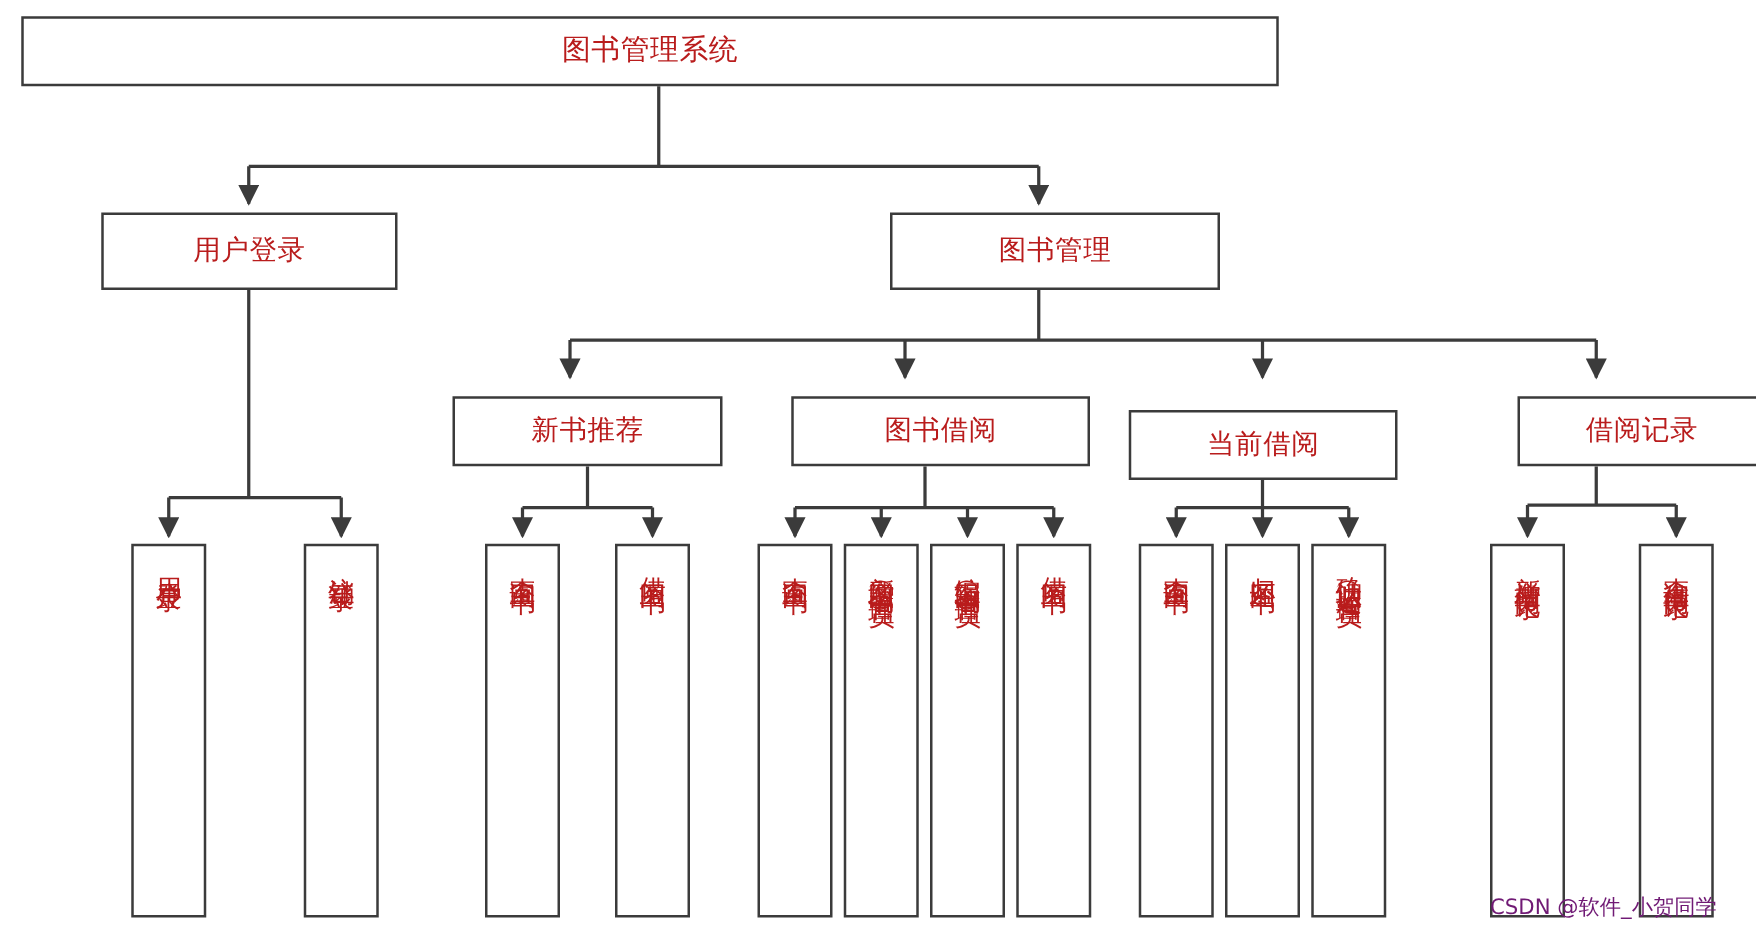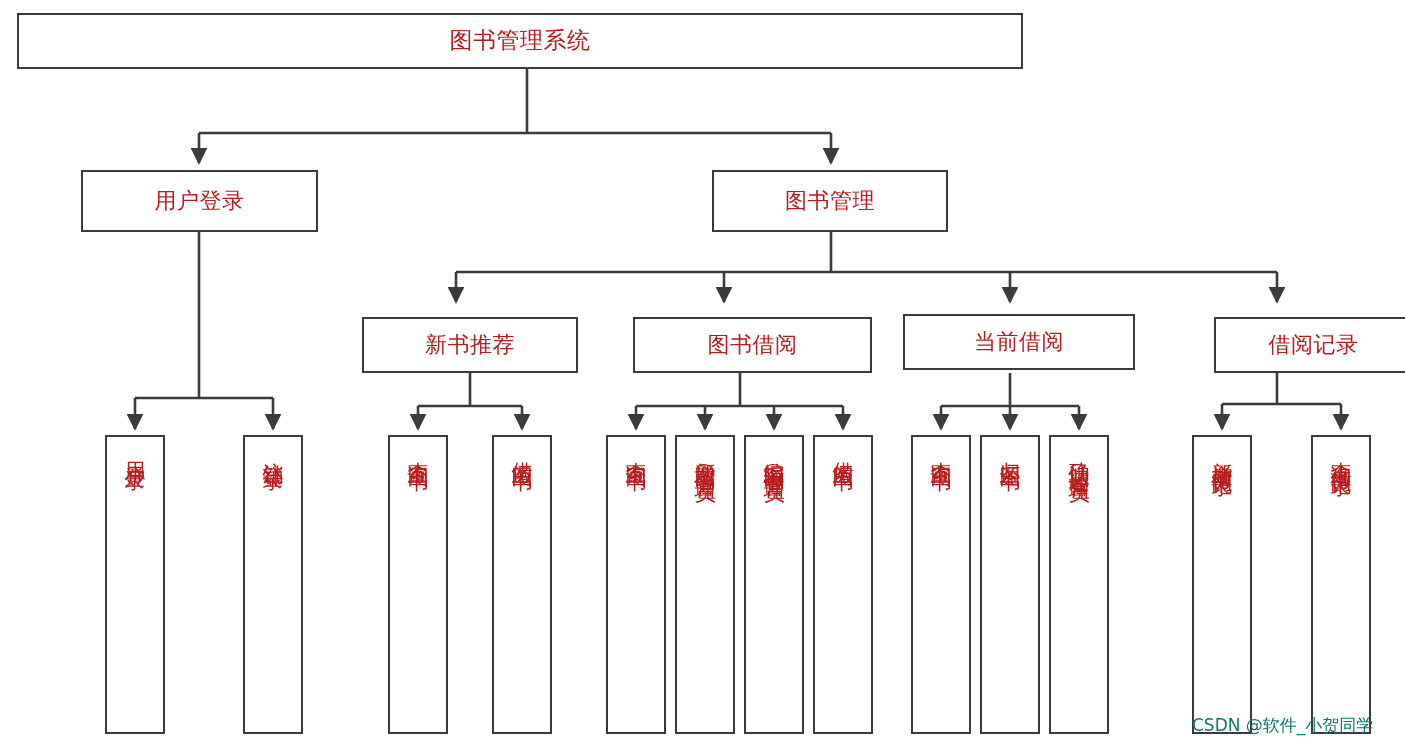--- a/index.html
+++ b/index.html
@@ -62,21 +62,21 @@
     text-orientation: upright;
     font-size: 21px;
     letter-spacing: 3px;
     line-height: 1.05;
   }
   .watermark {
     position: absolute;
     left: 1192px;
     top: 714px;
     font-size: 17px;
-    color: #0f766e;
+    color: #701a75;
     white-space: nowrap;
     z-index: 3;
     font-family: "DejaVu Sans", "Liberation Sans", sans-serif;
   }
 </style>
 </head>
 <body>
 
 <div id="diagram-root">
 
@@ -131,33 +131,33 @@
   </svg>
 
   <div class="node horiz root" style="left:17px; top:13px; width:1006px; height:56px;">
     <span class="label">图书管理系统</span>
   </div>
 
   <div class="node horiz" style="left:81px; top:170px; width:237px; height:62px;">
     <span class="label">用户登录</span>
   </div>
 
-  <div class="node horiz" style="left:712px; top:170px; width:236px; height:62px;">
+  <div class="node horiz" style="left:712px; top:170px; width:264px; height:62px;">
     <span class="label">图书管理</span>
   </div>
 
   <div class="node horiz" style="left:362px; top:317px; width:216px; height:56px;">
     <span class="label">新书推荐</span>
   </div>
 
   <div class="node horiz" style="left:633px; top:317px; width:239px; height:56px;">
     <span class="label">图书借阅</span>
   </div>
 
-  <div class="node horiz" style="left:903px; top:314px; width:232px; height:56px;">
+  <div class="node horiz" style="left:903px; top:328px; width:215px; height:56px;">
     <span class="label">当前借阅</span>
   </div>
 
   <div class="node horiz" style="left:1170px; top:317px; width:199px; height:56px;margin-left:44px;">
     <span class="label">借阅记录</span>
   </div>
 
   <div class="node vert" style="left:105px; top:435px; width:60px; height:299px;">
     <span class="label">用户登录</span>
   </div>

